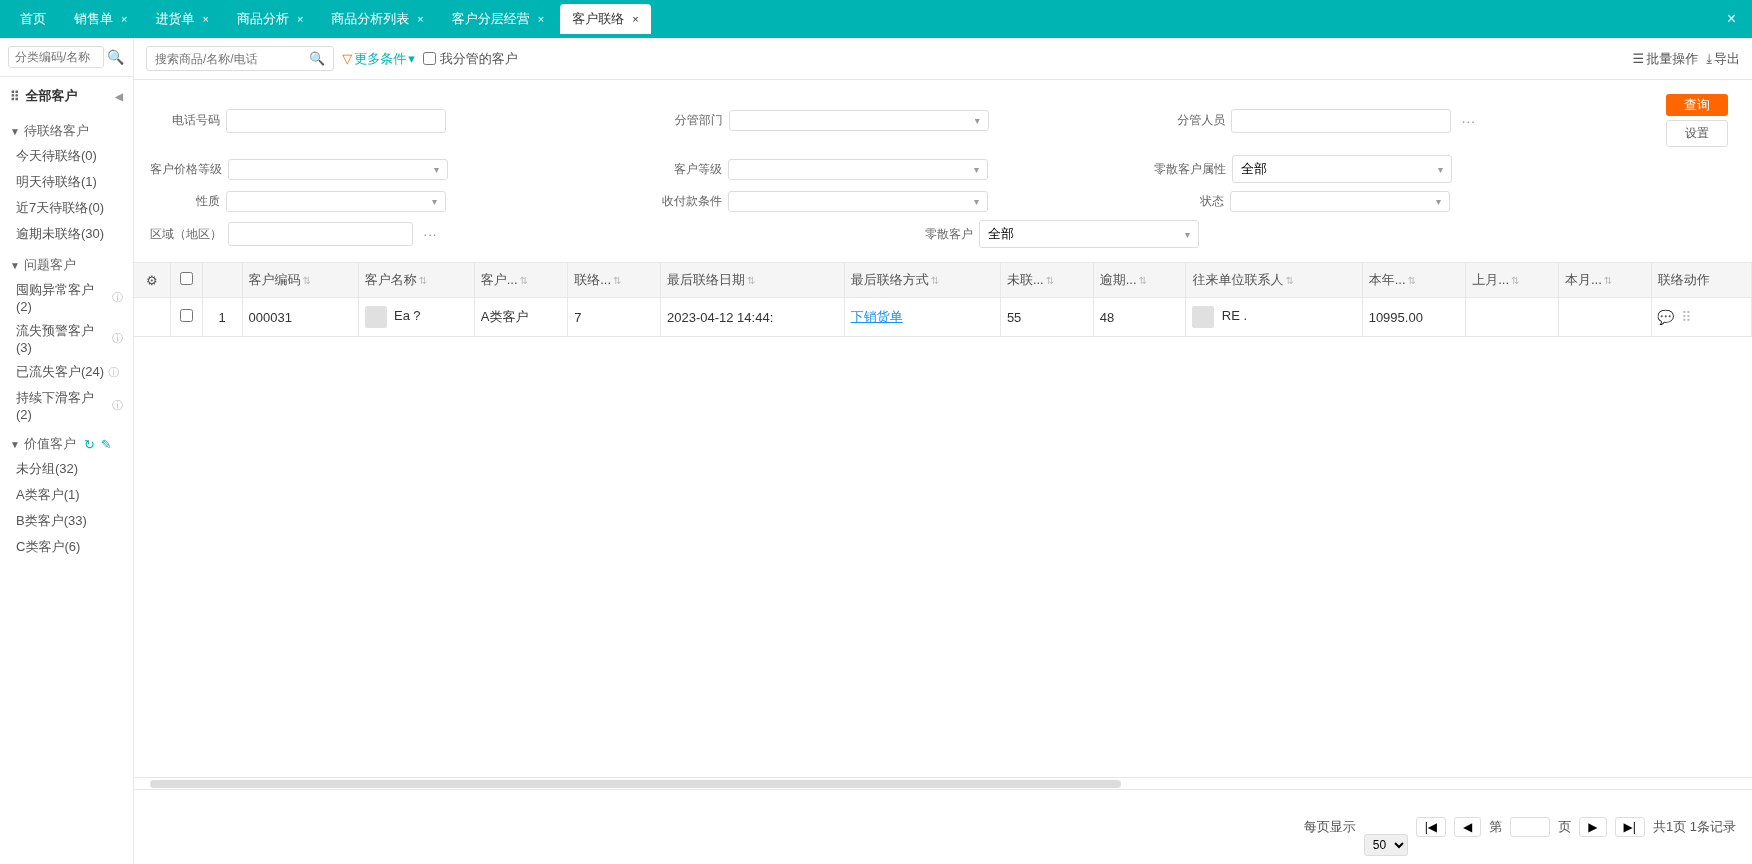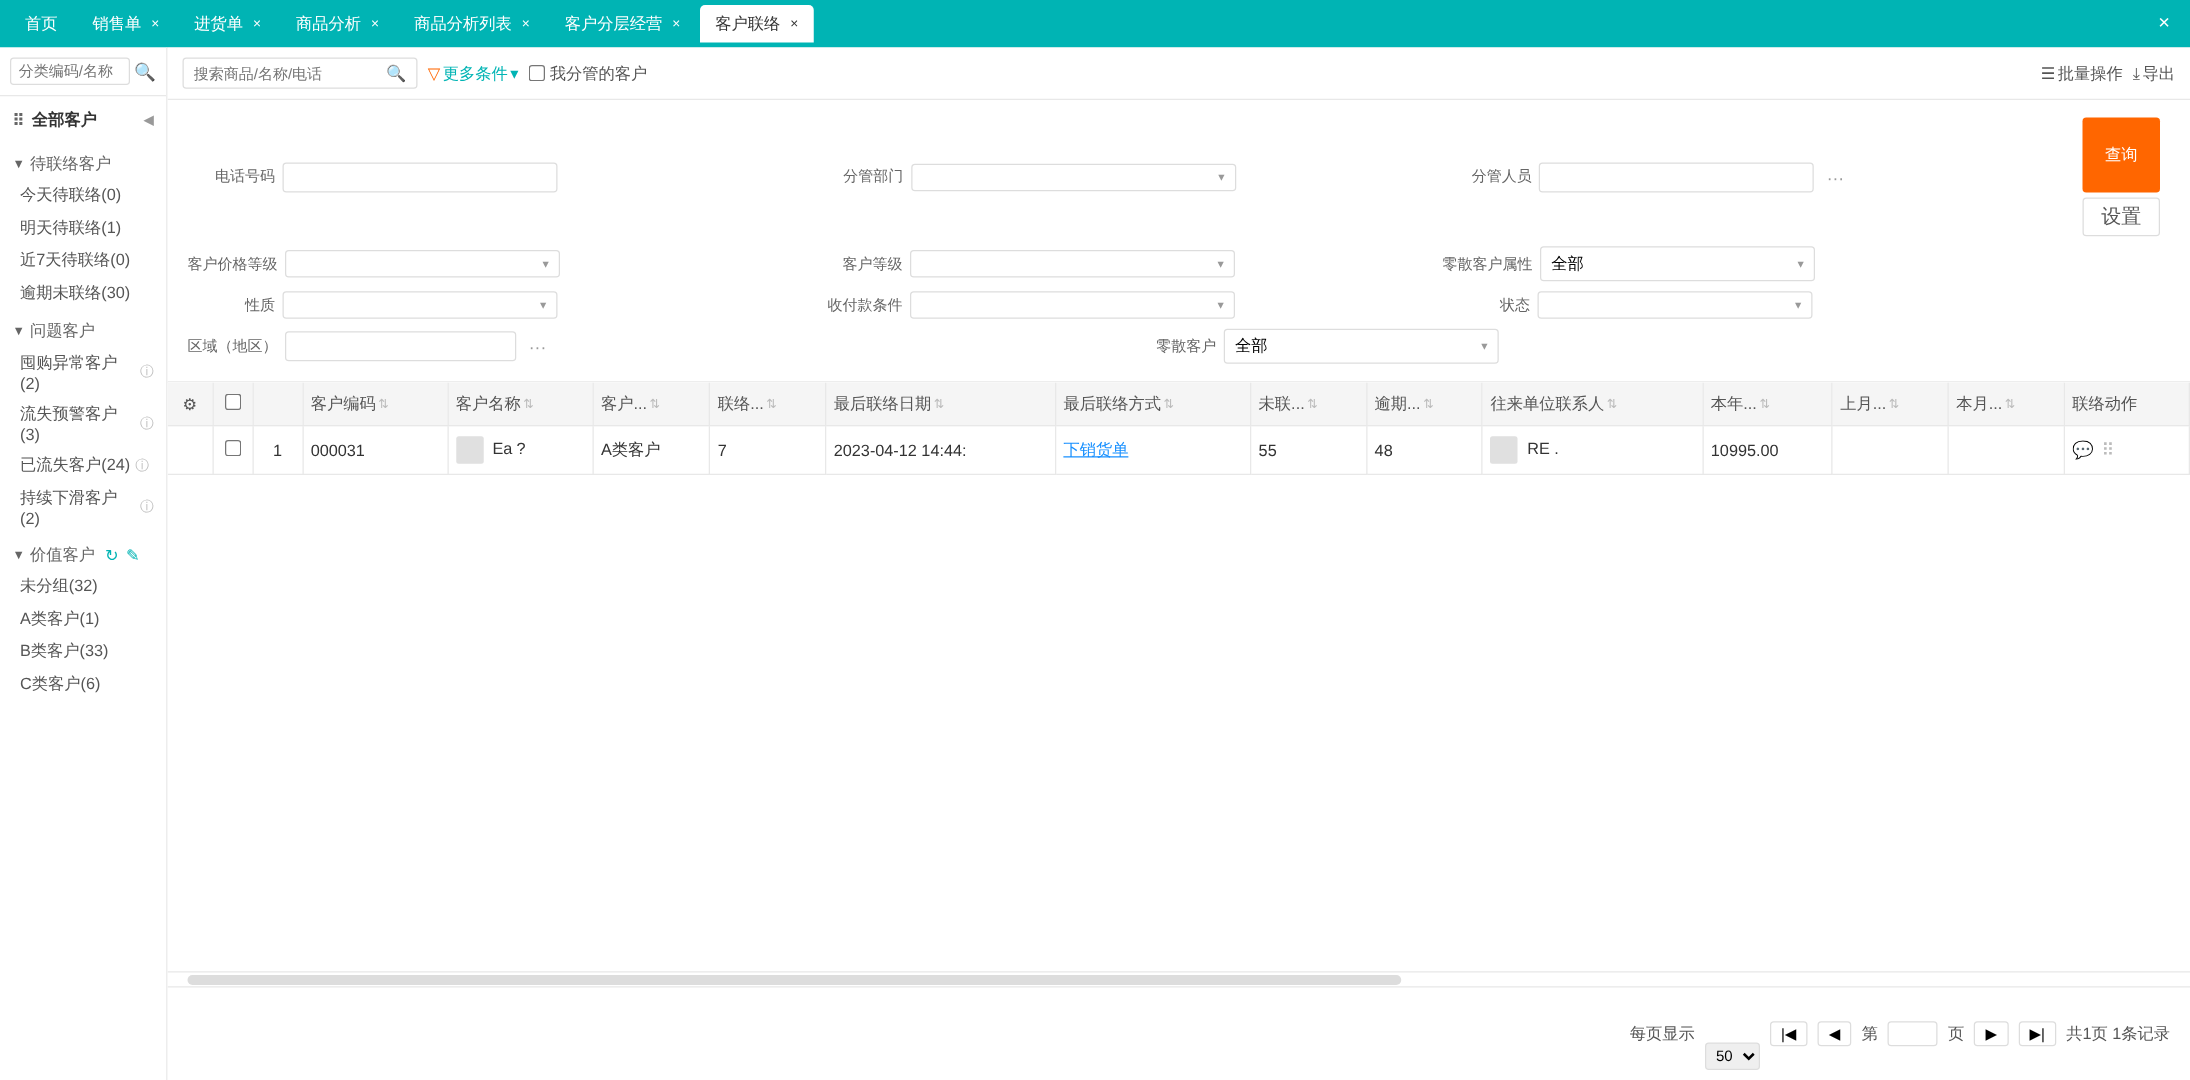--- a/index.html
+++ b/index.html
@@ -51,22 +51,22 @@
     
     .adv-filter { background: white; padding: 10px 16px; border-bottom: 1px solid #e8e8e8; }
     .filter-row { display: flex; align-items: center; padding: 4px 0; gap: 8px; }
     .filter-field { display: flex; align-items: center; gap: 6px; flex: 1; }
     .filter-label { color: #666; font-size: 12px; white-space: nowrap; min-width: 70px; text-align: right; }
     .filter-input { border: 1px solid #ddd; border-radius: 3px; padding: 4px 8px; font-size: 12px; flex: 1; outline: none; background: white; }
     .filter-select { border: 1px solid #ddd; border-radius: 3px; padding: 4px 8px; font-size: 12px; flex: 1; outline: none; background: white; display: flex; align-items: center; justify-content: space-between; cursor: pointer; }
     .filter-select .arrow-down { color: #999; font-size: 10px; }
     .filter-more-dots { color: #999; cursor: pointer; font-size: 14px; margin-left: 4px; }
     .filter-btn-group { display: flex; flex-direction: column; gap: 4px; padding: 0 8px; }
-    .btn-query { background: #ff6600; color: white; border: none; padding: 21px 18px; border-radius: 3px; cursor: pointer; font-size: 13px; }
-    .btn-settings { background: white; color: #555; border: 1px solid #ddd; padding: 4px 14px; border-radius: 3px; cursor: pointer; font-size: 16px; }
+    .btn-query { background: #ff6600; color: white; border: none; padding: 2px 18px; border-radius: 3px; cursor: pointer; font-size: 13px; }
+    .btn-settings { background: white; color: #555; border: 1px solid #ddd; padding: 4px 14px; border-radius: 3px; cursor: pointer; font-size: 12px; }
 
     
     .table-container { flex: 1; background: white; margin: 0; overflow: auto; }
     .data-table { width: 100%; border-collapse: collapse; }
     .data-table th { background: #f5f5f5; border-bottom: 1px solid #e8e8e8; border-right: 1px solid #e8e8e8; padding: 8px 6px; text-align: left; font-weight: normal; color: #555; font-size: 12px; white-space: nowrap; }
     .data-table td { border-bottom: 1px solid #e8e8e8; border-right: 1px solid #e8e8e8; padding: 8px 6px; font-size: 12px; color: #333; white-space: nowrap; }
     .data-table th.settings-col { width: 36px; text-align: center; }
     .data-table th.check-col { width: 32px; text-align: center; }
     .data-table th.no-col { width: 40px; text-align: center; }
     .th-content { display: flex; align-items: center; gap: 2px; }

